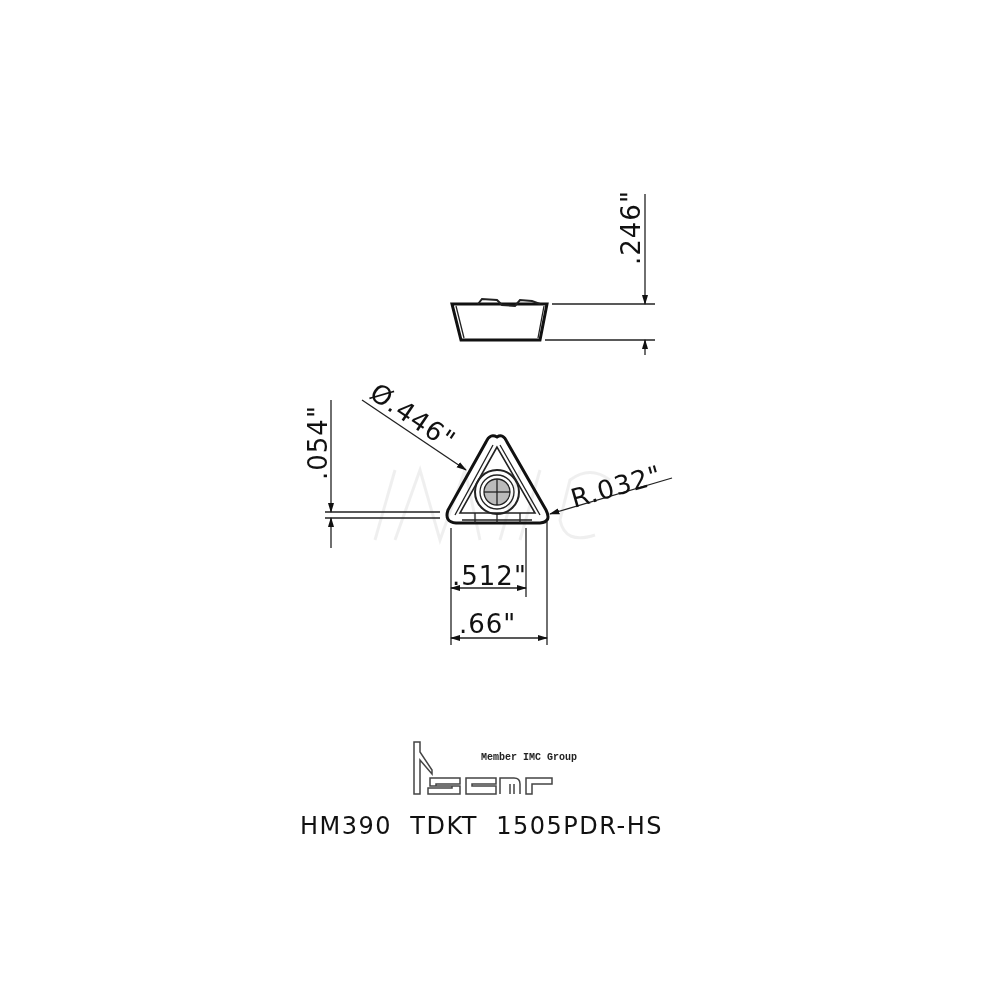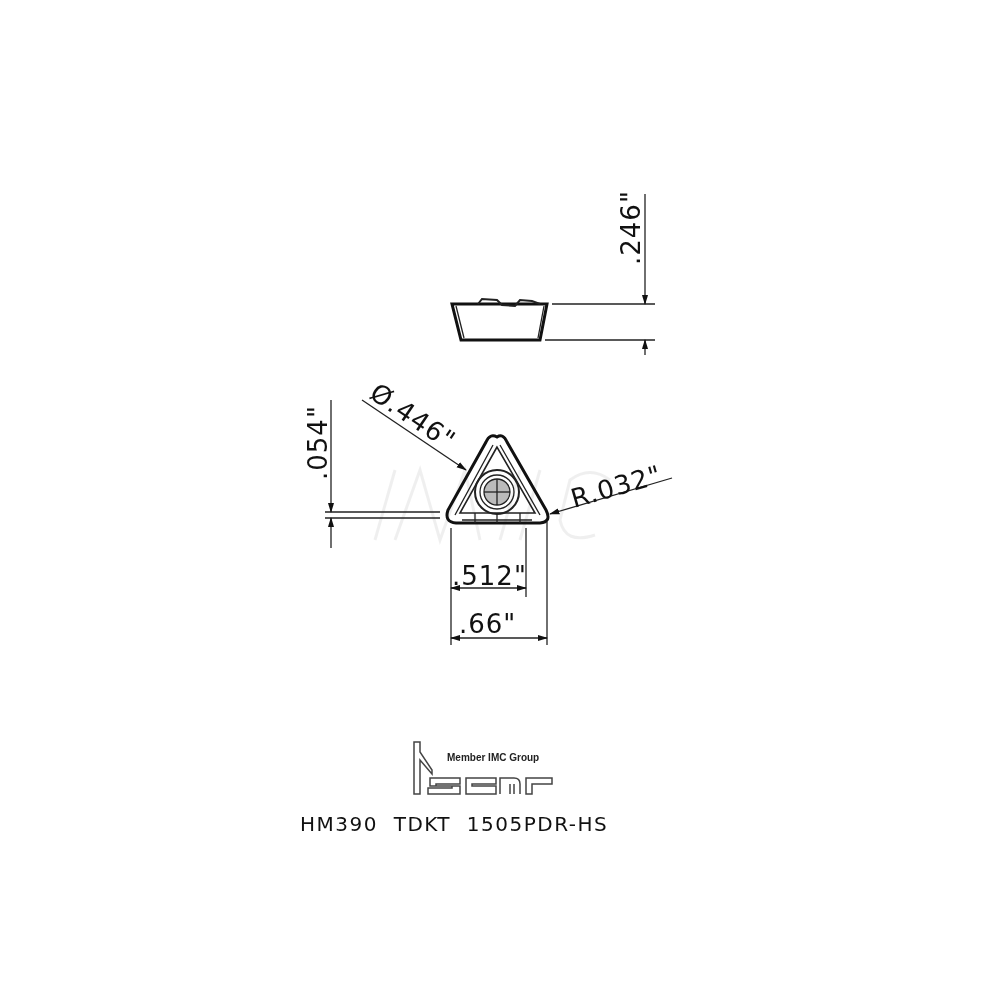--- a/index.html
+++ b/index.html
@@ -1,22 +1,22 @@
 <!DOCTYPE html>
 <html><head>
 <meta charset="utf-8">
 <style>
   html,body{margin:0;padding:0;background:#ffffff;}
   body{width:1000px;height:1000px;position:relative;overflow:hidden;font-family:"Liberation Sans",sans-serif;}
   svg{position:absolute;left:0;top:0;}
   .dim{font-family:"DejaVu Sans",sans-serif;font-size:26px;fill:#111;letter-spacing:1px;}
   .ln{stroke:#222;stroke-width:1.3;fill:none;}
   .thick{stroke:#111;stroke-width:3;fill:none;}
-  .logo-text{position:absolute;left:447px;top:752px;font-size:10px;font-weight:bold;color:#222;}
-  .title{position:absolute;left:300px;top:812px;font-size:20px;letter-spacing:1.5px;color:#111;font-family:"DejaVu Sans",sans-serif;white-space:pre;}
+  .logo-text{position:absolute;left:481px;top:752px;font-size:10px;font-weight:bold;color:#222;font-family:Liberation Mono, monospace;}
+  .title{position:absolute;left:300px;top:812px;font-size:24px;letter-spacing:1.5px;color:#111;font-family:"DejaVu Sans",sans-serif;white-space:pre;}
 </style>
 </head>
 <body>
 
 <svg width="1000" height="1000" viewBox="0 0 1000 1000">
   <defs>
     <marker id="arr" viewBox="0 0 10 10" refX="9" refY="5" markerWidth="8" markerHeight="8" orient="auto-start-reverse">
       <path d="M0,2 L10,5 L0,8 z" fill="#111"></path>
     </marker>
   </defs>

